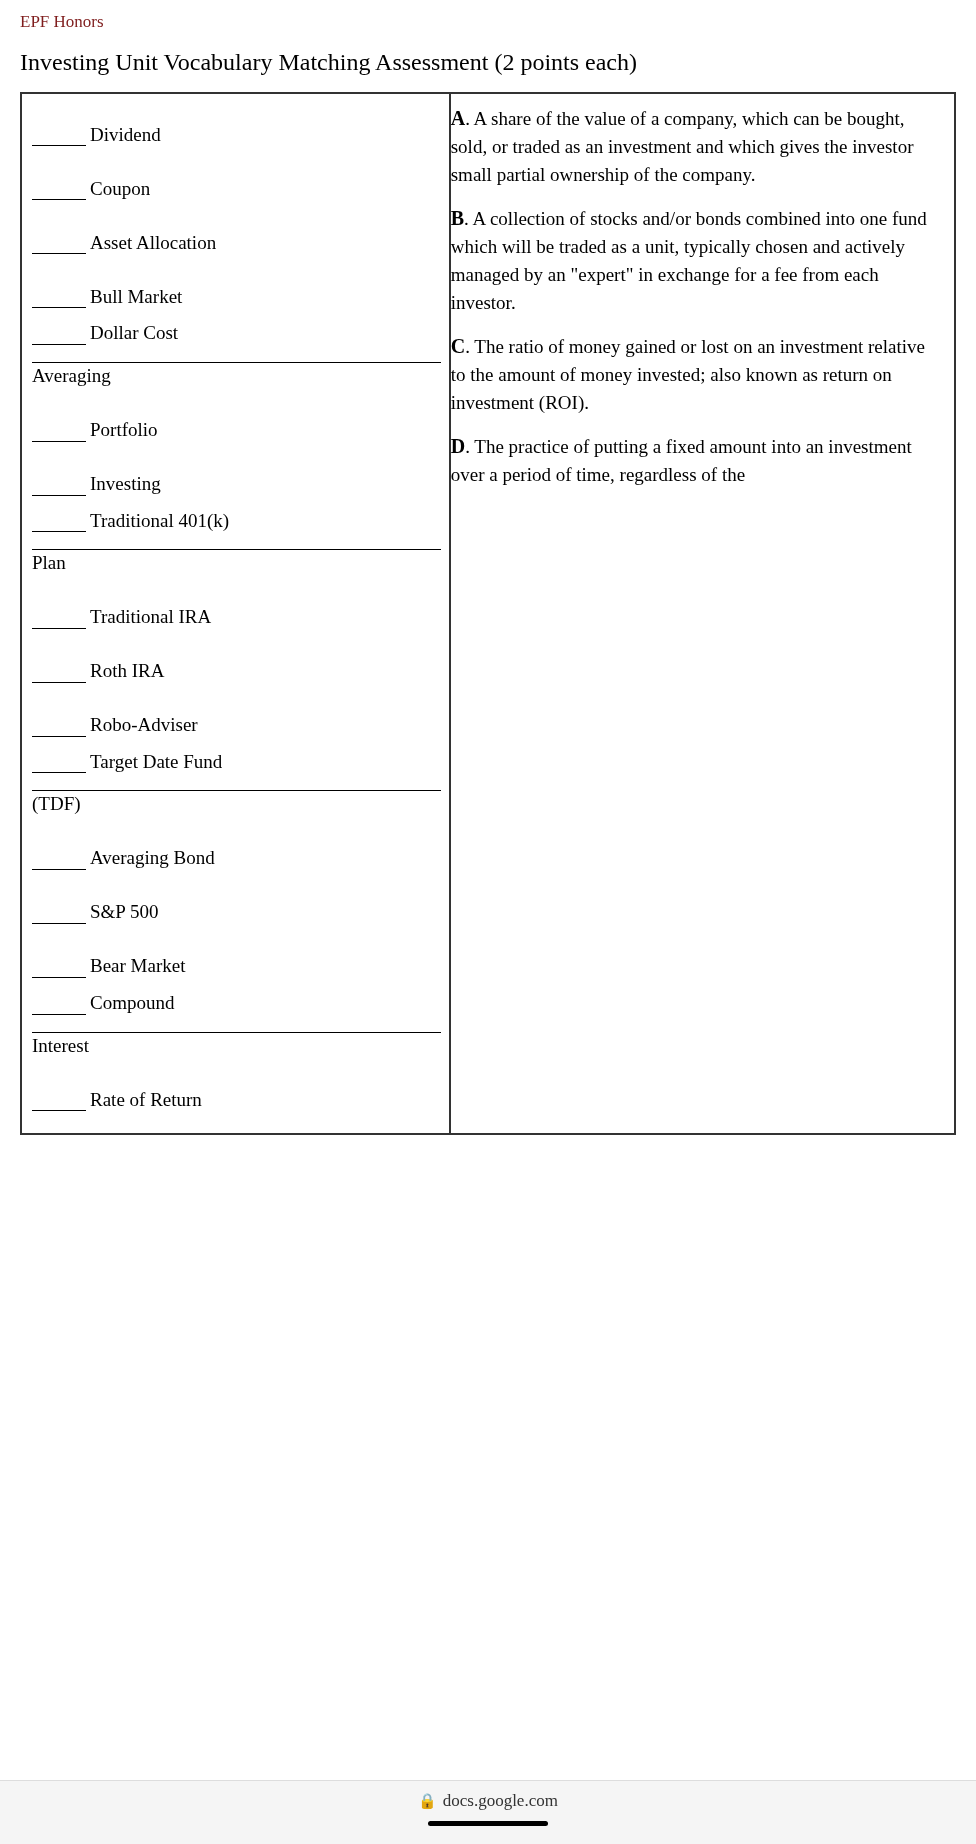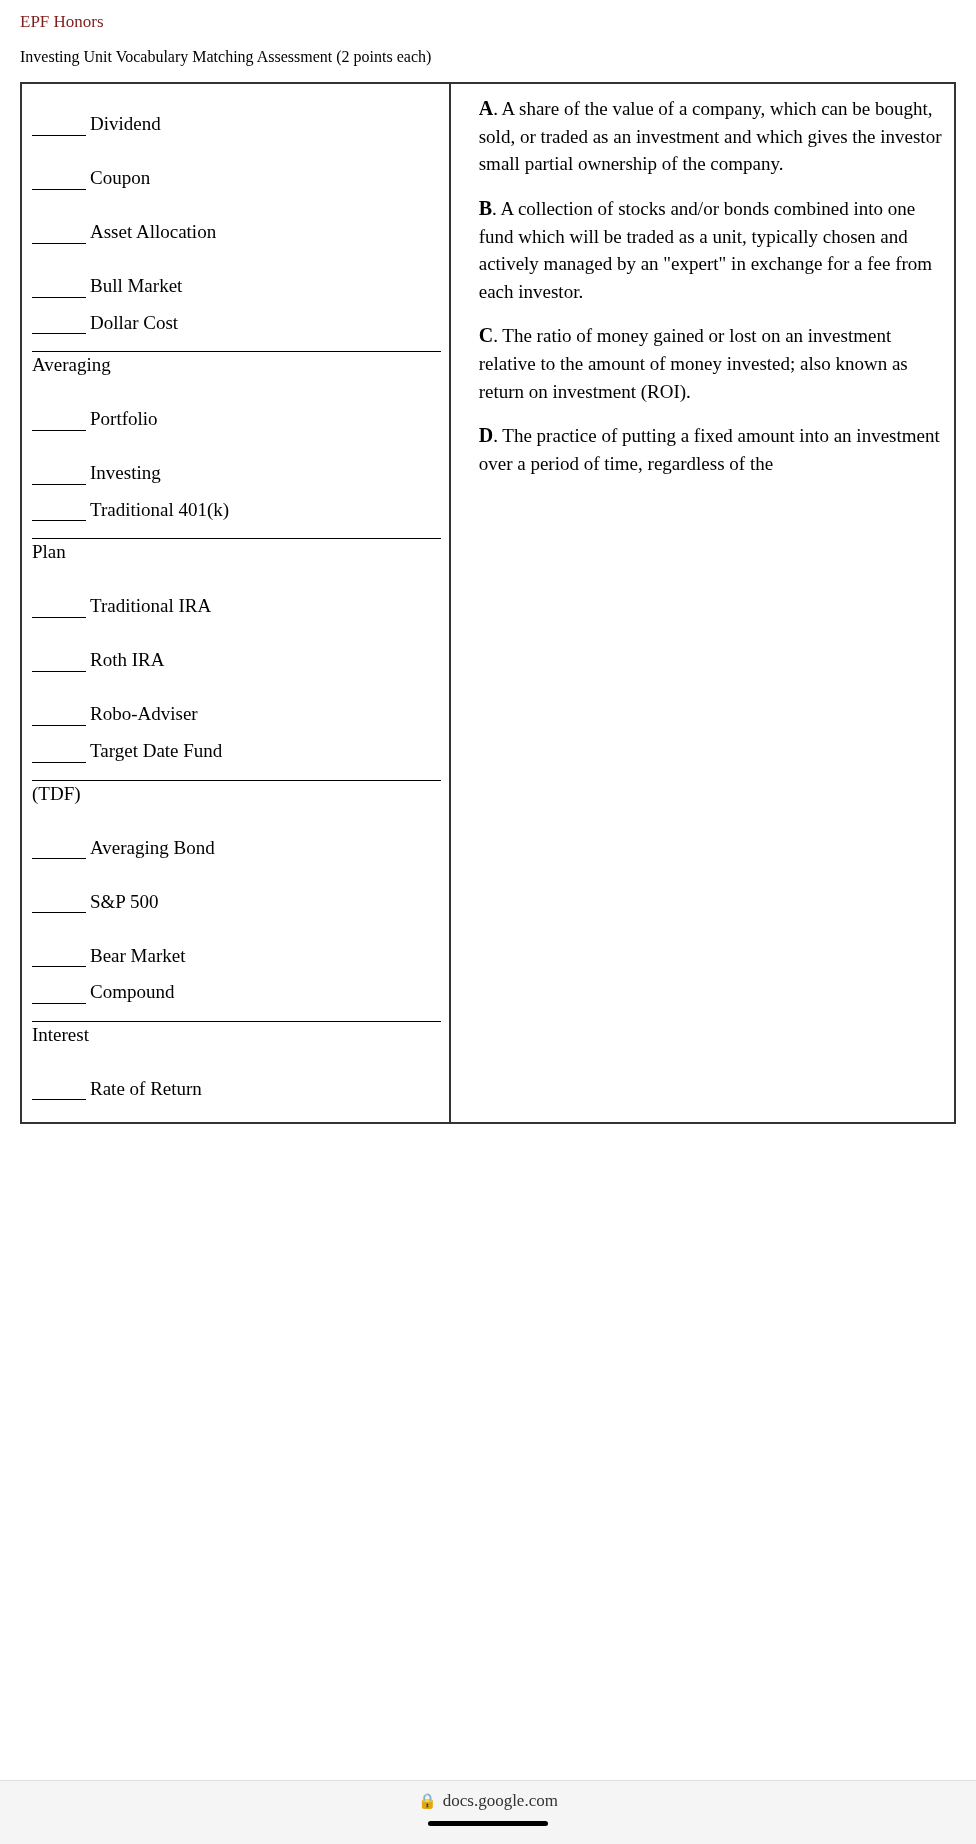--- a/index.html
+++ b/index.html
@@ -24,42 +24,42 @@
       font-size: 17px;
       color: #7f1d1d;
     }
 
     .main-content {
       flex: 1;
       padding: 10px 20px 10px 20px;
     }
 
     .page-title {
-      font-size: 16px;
+      font-size: 24px;
       font-weight: normal;
       margin-bottom: 14px;
       line-height: 1.35;
     }
 
     .matching-table {
       border: 2px solid #333;
       width: 100%;
       display: flex;
       flex-direction: row;
     }
 
     .left-col {
       border-right: 2px solid #333;
       width: 46%;
       padding: 10px 8px 10px 10px;
     }
 
     .right-col {
       width: 54%;
-      padding: 10px 12px 10px 28px;
+      padding: 10px 12px 10px 0;
     }
 
     .vocab-item {
       display: flex;
       align-items: flex-end;
       margin-bottom: 10px;
       line-height: 1.4;
       min-height: 44px;
     }
 

